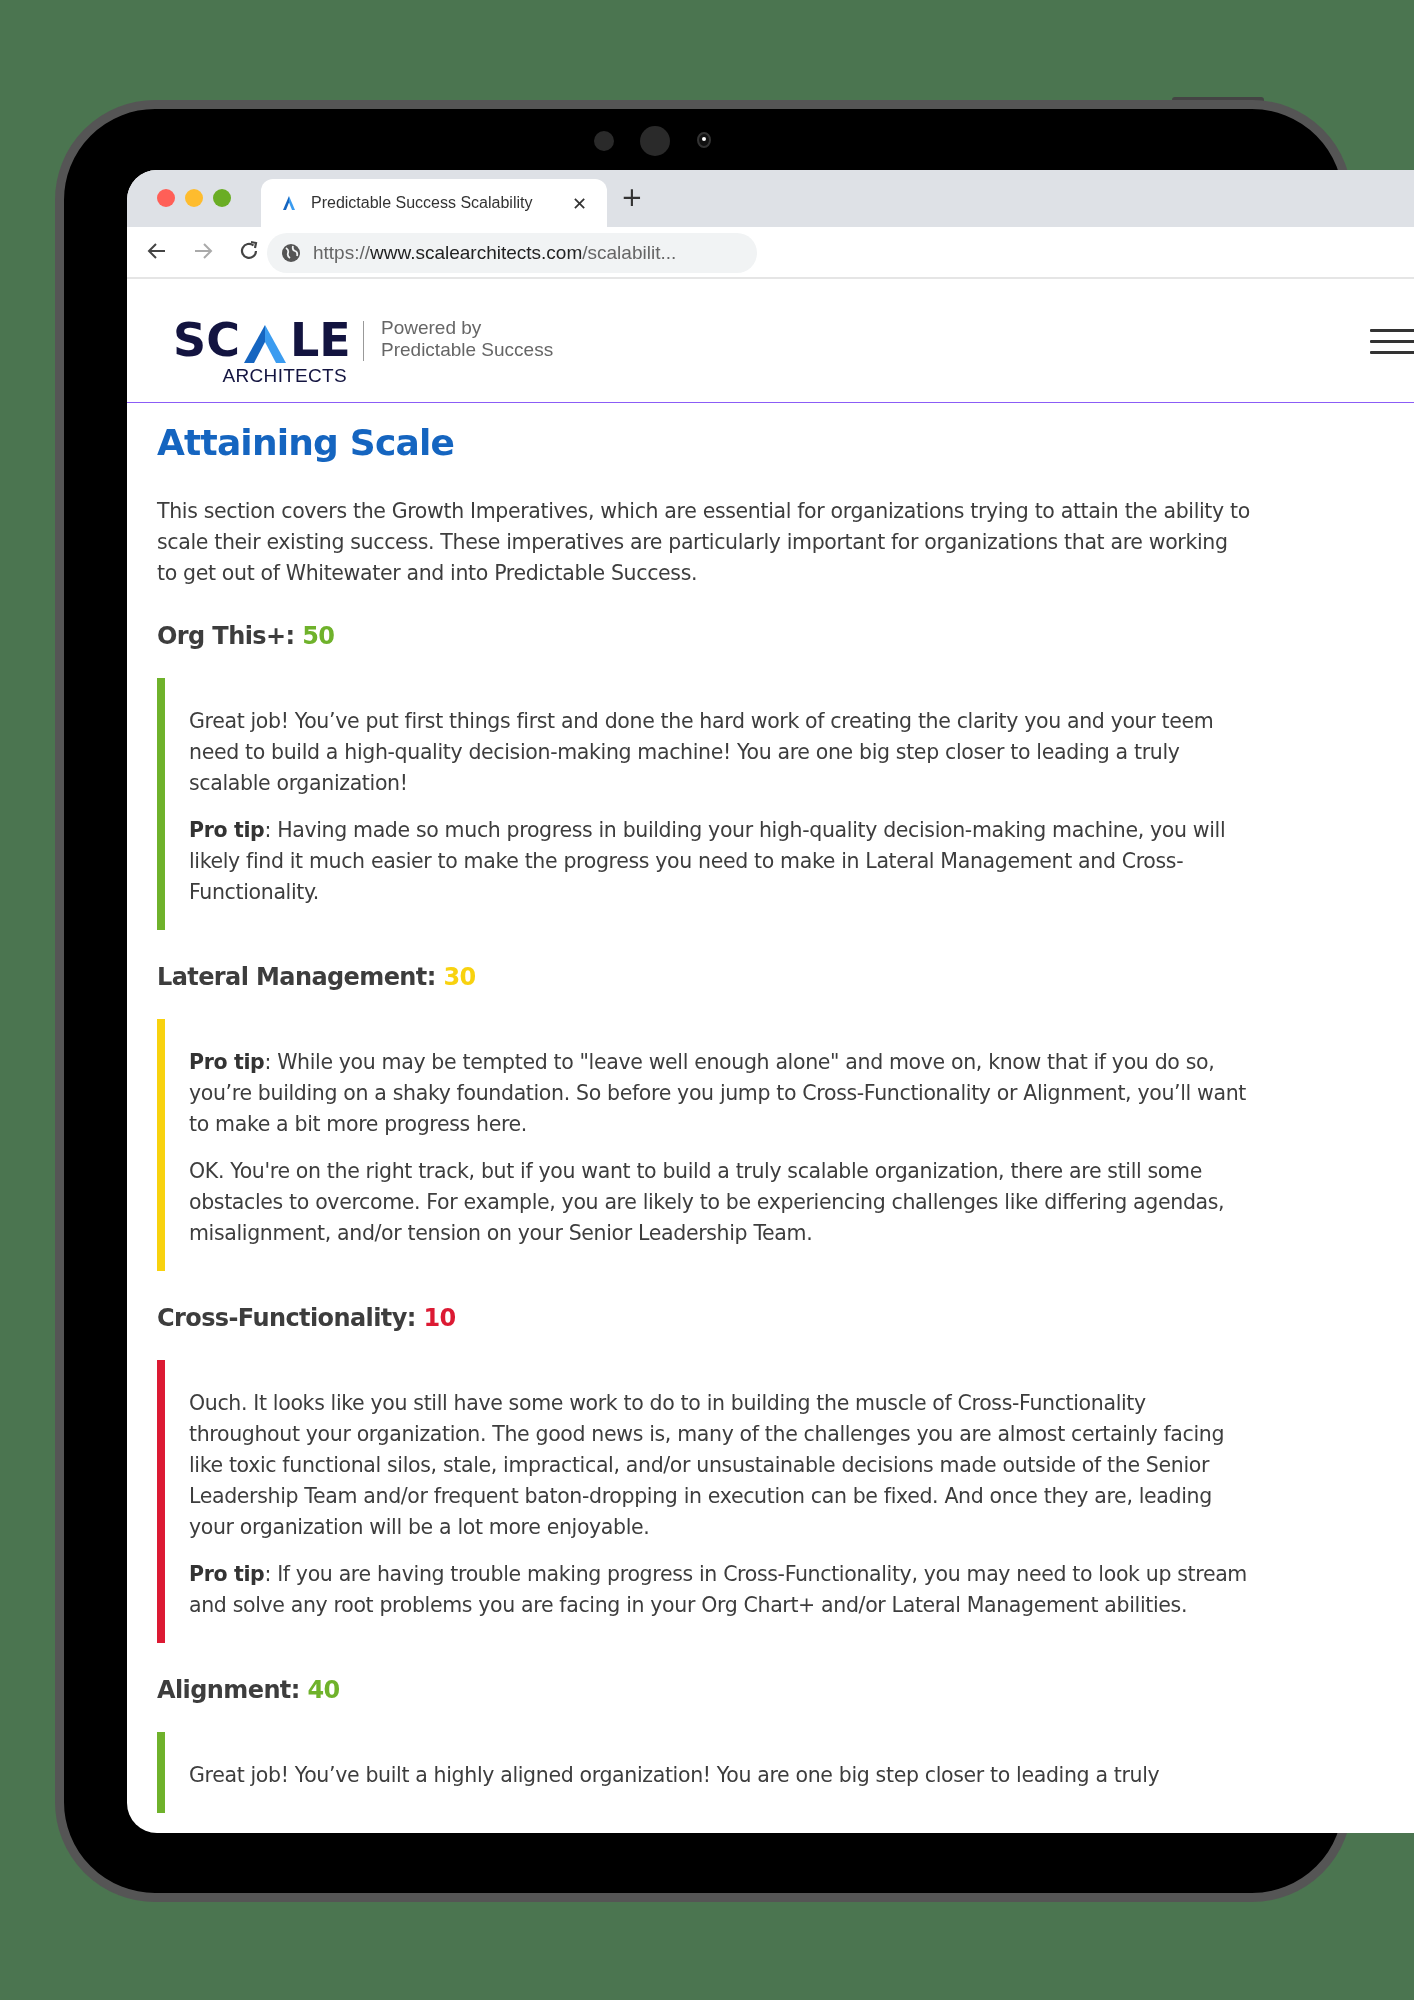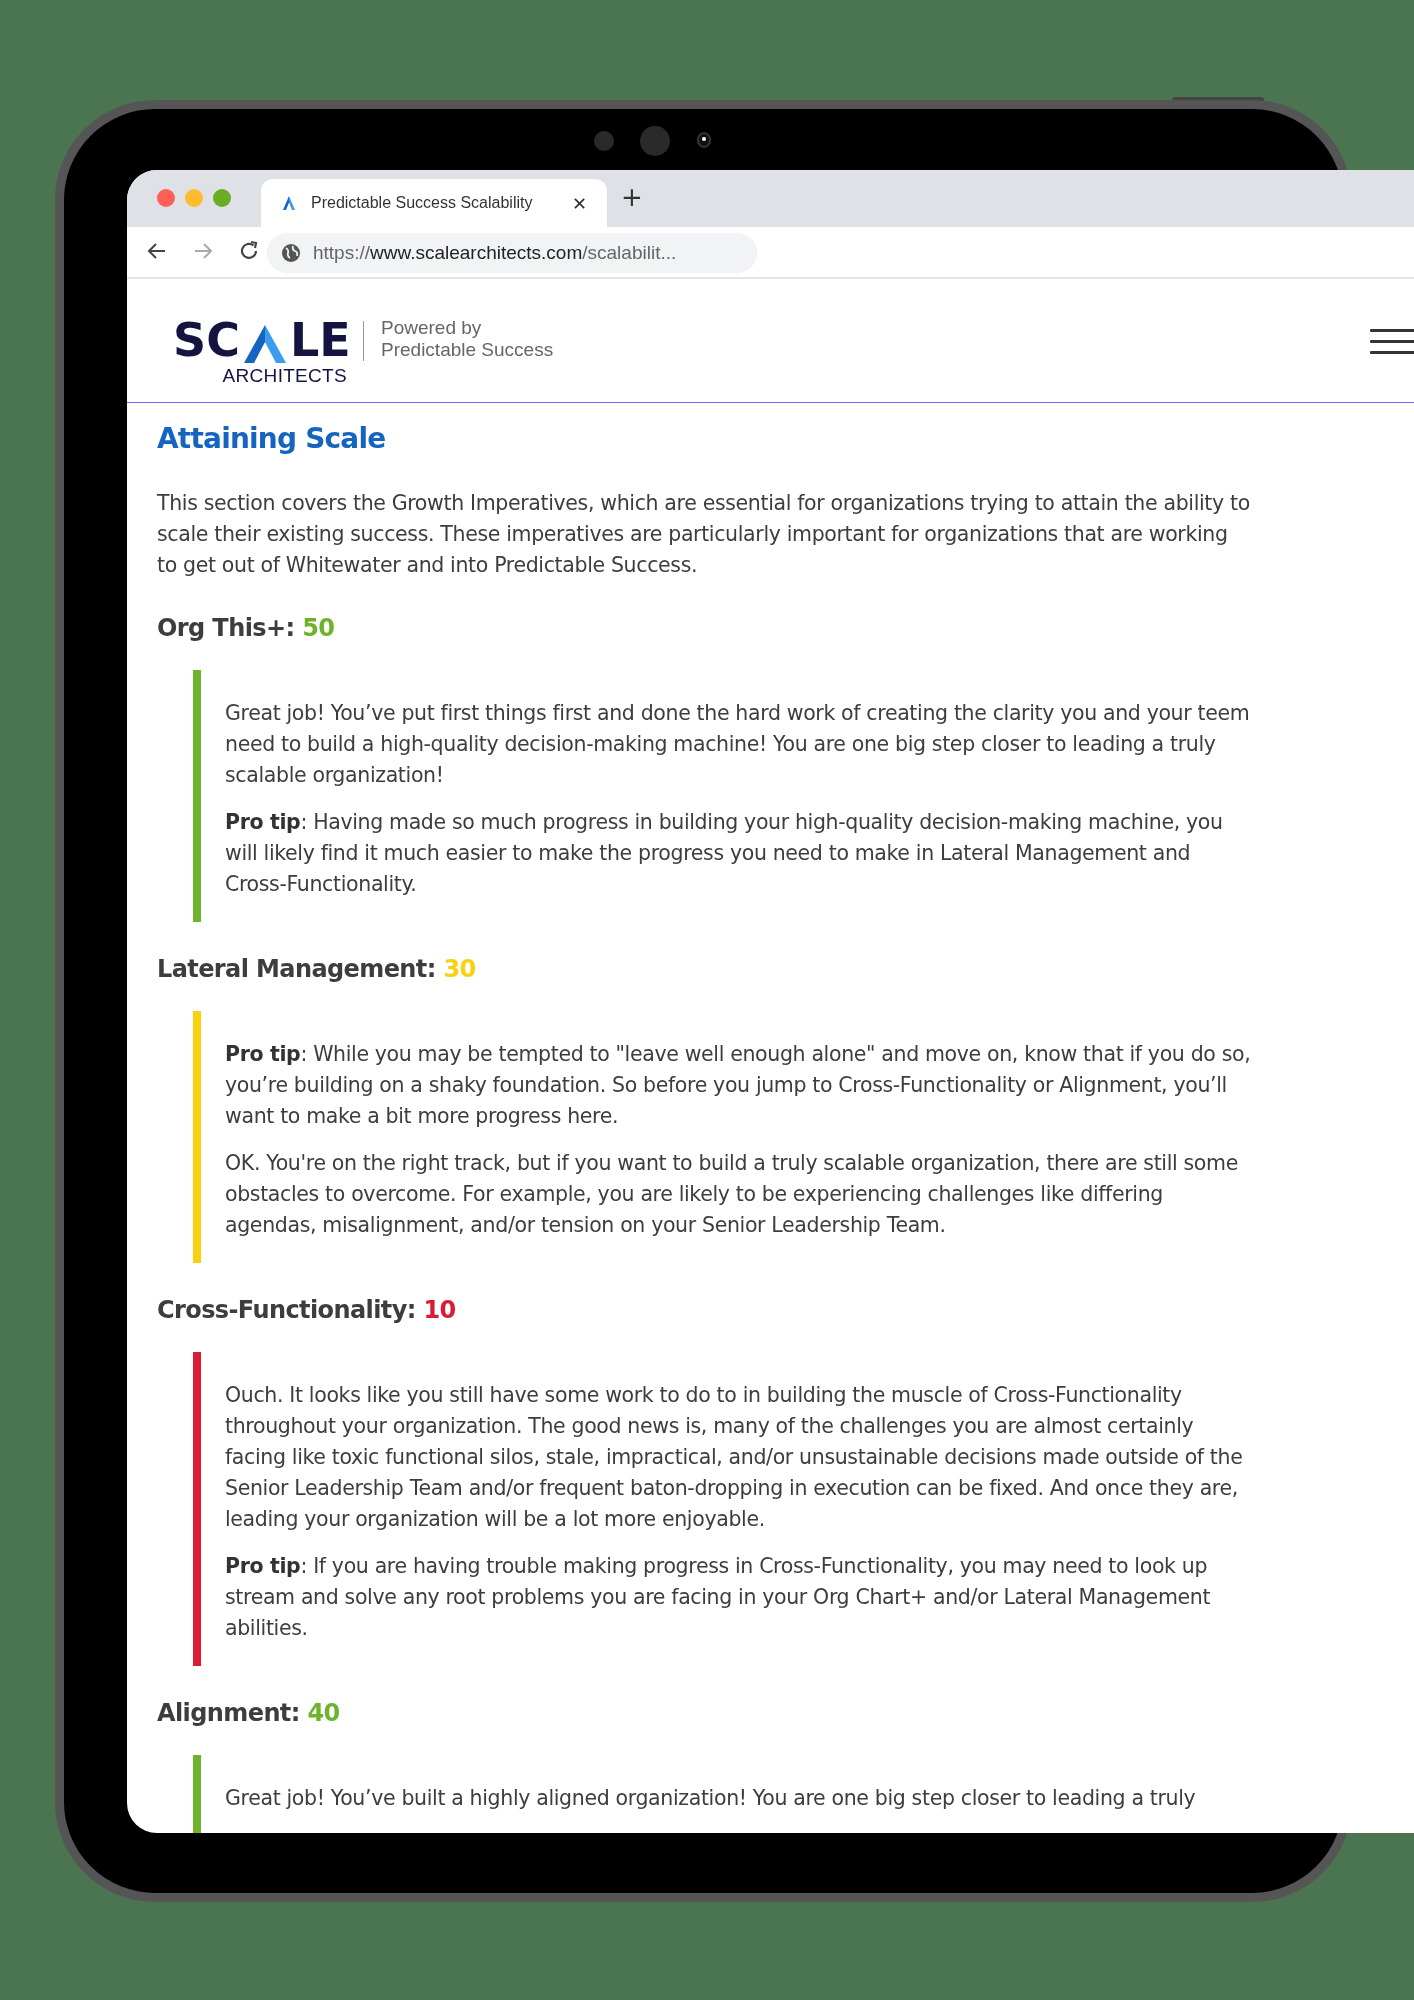--- a/index.html
+++ b/index.html
@@ -67,24 +67,24 @@
   .logo-scale { font-family: "DejaVu Sans", sans-serif; font-weight: bold; font-size: 46px; color: #131440; letter-spacing: 0px; line-height: 46px; display: flex; align-items: flex-end; }
   .logo-a { display: inline-block; width: 46px; height: 40px; margin: 0 2px; }
   .logo-arch { font-family: "Liberation Sans", sans-serif; font-size: 19px; color: #131440; text-align: right; padding-right: 6px; margin-top: 2px; letter-spacing: 0.3px; }
   .logo-divider { position: absolute; left: 236px; top: 42px; width: 1px; height: 40px; background: #999; }
   .powered { position: absolute; left: 254px; top: 38px; font-family: "Liberation Sans", sans-serif; font-size: 19px; color: #666; line-height: 22px; }
   .hamburger { position: absolute; right: 45px; top: 50px; width: 46px; height: 26px; cursor: pointer; }
   .hamburger span { display: block; width: 46px; height: 3px; background: #333; margin-bottom: 8px; border-radius: 1px; }
 
   
   .content { position: absolute; left: 30px; top: 252px; width: 1095px; font-family: "DejaVu Sans", sans-serif; color: #3d3d3d; }
-  .page-title { font-size: 28px; font-weight: bold; color: #1565c0; letter-spacing: -0.8px; margin-top: 0; }
+  .page-title { font-size: 36px; font-weight: bold; color: #1565c0; letter-spacing: -0.8px; margin-top: 0; }
   .intro { font-size: 20.5px; line-height: 31px; margin-top: 33px; letter-spacing: -0.35px; }
   .score-heading { font-size: 24px; font-weight: bold; letter-spacing: -0.6px; margin-top: 33px; }
-  .quote { border-left: 8px solid #6fb22b; padding: 22px 0 6px 24px; margin-top: 28px; margin-left: 36px; }
+  .quote { border-left: 8px solid #6fb22b; padding: 22px 0 6px 24px; margin-top: 28px; }
   .quote p { font-size: 20.5px; line-height: 31px; letter-spacing: -0.35px; margin-top: 6px; margin-bottom: 16px; }
   .quote p b { font-weight: bold; color: #333; }
   .quote.green { border-left-color: #6fb22b; }
   .quote.yellow { border-left-color: #f8d20f; }
   .quote.red { border-left-color: #dc1a33; }
 </style>
 </head>
 <body>
 
 <div class="side-btn top-btn"></div>

